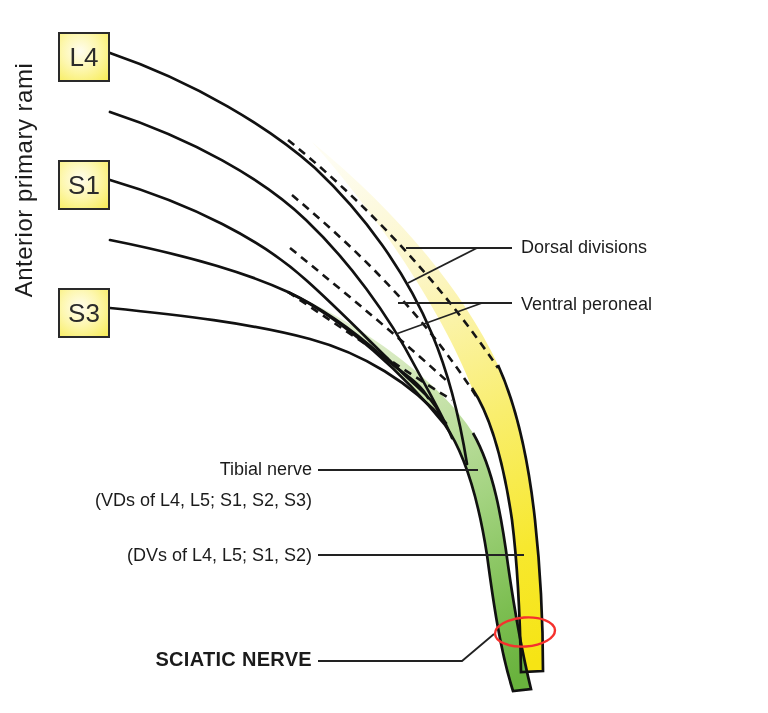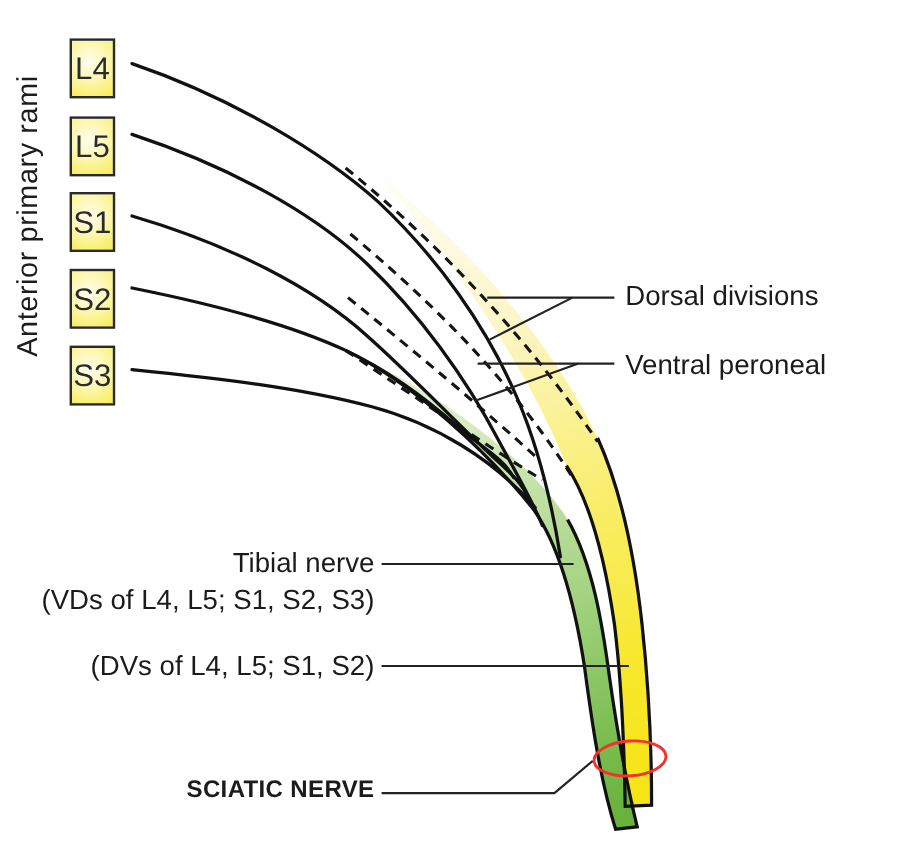--- a/index.html
+++ b/index.html
@@ -6,27 +6,27 @@
   #stage{
     position:relative;width:768px;height:713px;background:#ffffff;overflow:hidden;
     font-family:"Liberation Sans",sans-serif;color:#1b1b1b;
   }
   #diagram-svg{position:absolute;left:0;top:0;}
   .side-label{
     position:absolute;left:24px;top:180px;transform:translate(-50%,-50%) rotate(-90deg);
     white-space:nowrap;font-size:24px;letter-spacing:.5px;color:#1c1c1c;
   }
   .ramus-box{
-    position:absolute;left:58px;width:38px;height:50px;box-sizing:border-box;
+    position:absolute;left:58px;width:52px;height:50px;box-sizing:border-box;
     border:2.5px solid #2a2a2a;
     background:radial-gradient(circle at 42% 38%, #fffdf0 0%, #fdf7b0 45%, #f7ec55 100%);
     display:flex;align-items:center;justify-content:center;
     font-size:26px;color:#2b2b2b;
   }
-  .ann{position:absolute;white-space:nowrap;font-size:23px;color:#1b1b1b;transform:translateY(-50%);}
+  .ann{position:absolute;white-space:nowrap;font-size:18px;color:#1b1b1b;transform:translateY(-50%);}
   .ann-right{right:456px;text-align:left;}
   .ann-bold{font-weight:bold;font-size:20px;letter-spacing:.3px;}
 </style>
 </head>
 <body>
 
 <div id="stage">
 
   <svg id="diagram-svg" width="768" height="713" viewBox="0 0 768 713">
     <defs>
@@ -83,28 +83,22 @@
     </g>
 
     <ellipse cx="525" cy="632" rx="30" ry="14.5" transform="rotate(-4 525 632)" fill="none" stroke="#f5312d" stroke-width="2.4"></ellipse>
   </svg>
 
   <div class="side-label">Anterior primary rami</div>
 
   <div class="ramus-box" style="top:32px">
       <span>L4</span>
     </div>
-  <div class="ramus-box" style="top:97px">
-      <span>L5</span>
-    </div>
   <div class="ramus-box" style="top:160px">
       <span>S1</span>
-    </div>
-  <div class="ramus-box" style="top:224px">
-      <span>S2</span>
     </div>
   <div class="ramus-box" style="top:288px">
       <span>S3</span>
     </div>
 
   <div class="ann" style="left:521px;top:247px">Dorsal divisions</div>
   <div class="ann" style="left:521px;top:304px">Ventral peroneal</div>
 
   <div class="ann ann-right" style="top:469px">Tibial nerve</div>
   <div class="ann ann-right" style="top:500px">(VDs of L4, L5; S1, S2, S3)</div>

